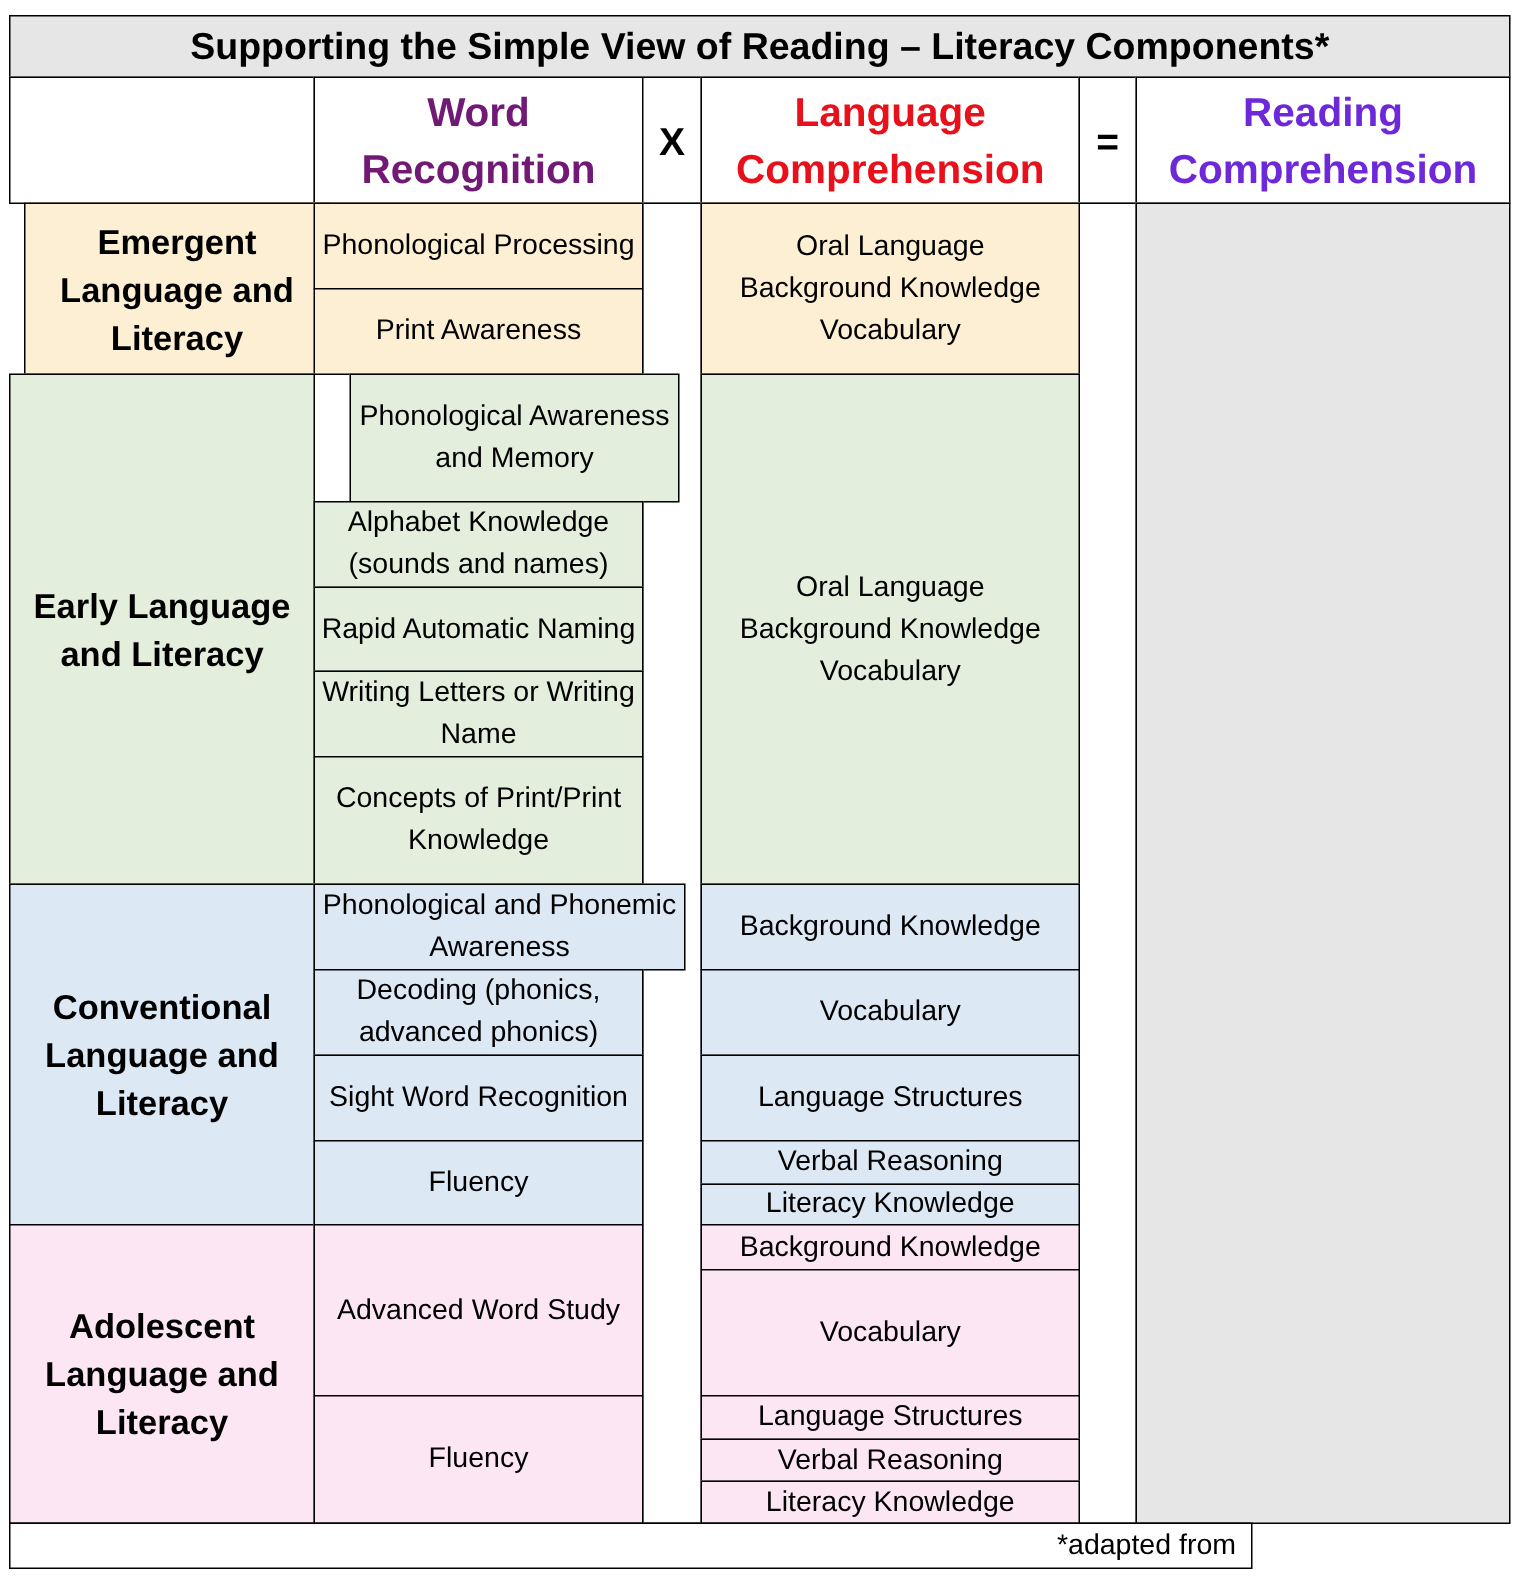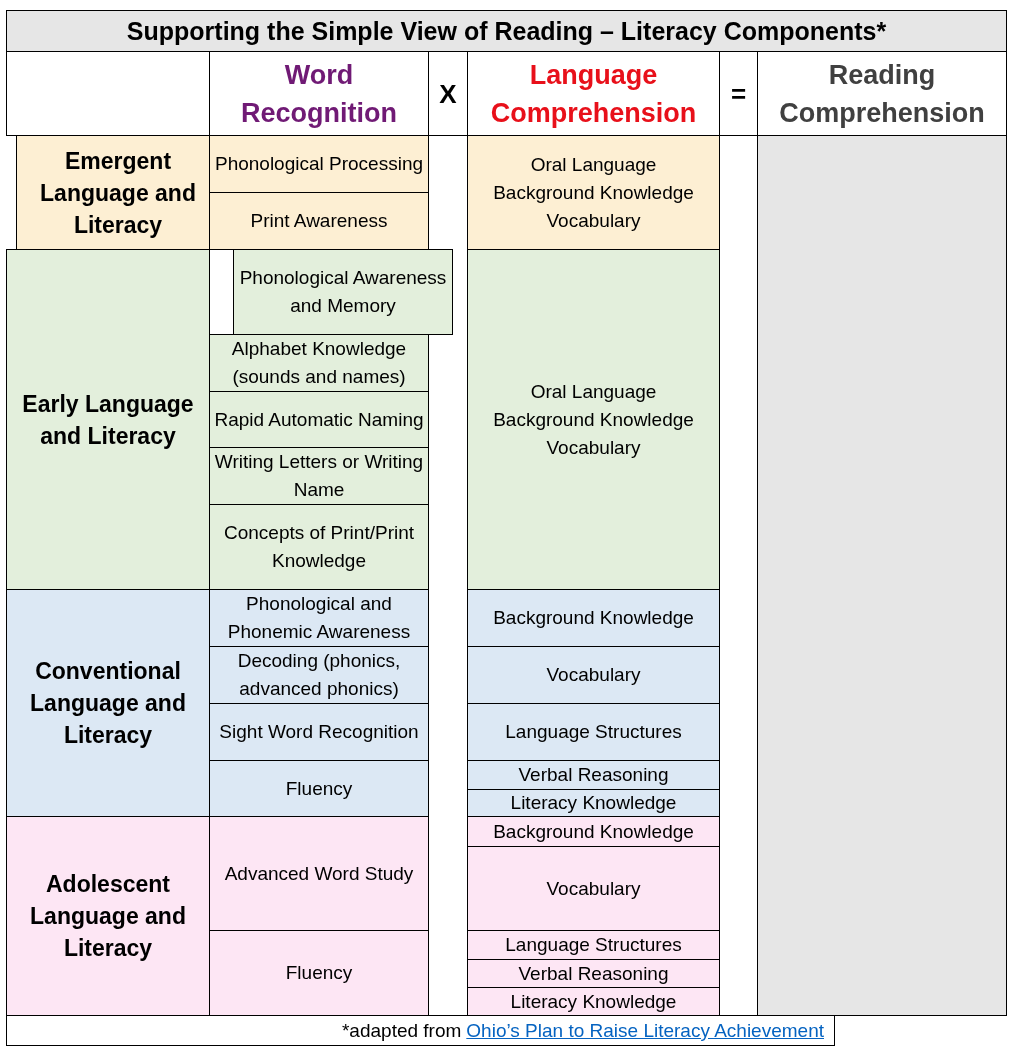--- a/index.html
+++ b/index.html
@@ -2,21 +2,21 @@
 <html><head>
 <meta charset="utf-8">
 <style>
   html,body{margin:0;padding:0;background:#fff;}
   body{width:1017px;height:1056px;position:relative;font-family:"Liberation Sans",sans-serif;color:#000;}
   .cell{position:absolute;box-sizing:border-box;border:1px solid #000;display:flex;align-items:center;justify-content:center;text-align:center;font-size:19px;line-height:28px;padding:0 4px;}
   .title{font-weight:bold;font-size:25px;background:#e6e6e6;}
   .hdr{font-weight:bold;font-size:27px;line-height:38px;background:#fff;}
   .wr{color:#701a75;}
   .lc{color:#e8101a;}
-  .rc{color:#404040;}
+  .rc{color:#6d28d9;}
   .op{font-weight:bold;font-size:26px;}
   .stage{font-weight:bold;font-size:23px;line-height:32px;}
   .em{background:#fdefd3;}
   .ea{background:#e3efdc;}
   .co{background:#dce8f4;}
   .ad{background:#fde6f4;}
   .blank{background:#fff;}
   .gray{background:#e6e6e6;}
   .footer{justify-content:flex-end;padding-right:10px;font-size:19px;}
   .footer a{color:#0563c1;text-decoration:underline;margin-left:5px;}
@@ -52,35 +52,34 @@
 <div class="cell ea" style="left:209px;top:391px;width:220px;height:57px;">Rapid Automatic Naming</div>
 <div class="cell ea" style="left:209px;top:447px;width:220px;height:58px;">Writing Letters or Writing Name</div>
 <div class="cell ea" style="left:209px;top:504px;width:220px;height:86px;">Concepts of Print/Print Knowledge</div>
 <div class="cell ea" style="left:467px;top:249px;width:253px;height:341px;flex-direction:column;">
   <span>Oral Language</span>
   <span>Background Knowledge</span>
   <span>Vocabulary</span>
 </div>
 
 <div class="cell stage co" style="left:6px;top:589px;width:204px;height:228px;">Conventional Language and Literacy</div>
-<div class="cell co" style="left:209px;top:589px;width:220px;height:58px;">Phonological and Phonemic Awareness</div>
+<div class="cell co" style="left:209px;top:589px;width:248px;height:58px;">Phonological and Phonemic Awareness</div>
 <div class="cell co" style="left:209px;top:646px;width:220px;height:58px;">Decoding (phonics, advanced phonics)</div>
 <div class="cell co" style="left:209px;top:703px;width:220px;height:58px;text-align:center;">Sight Word Recognition</div>
 <div class="cell co" style="left:209px;top:760px;width:220px;height:57px;">Fluency</div>
 <div class="cell co" style="left:467px;top:589px;width:253px;height:58px;">Background Knowledge</div>
 <div class="cell co" style="left:467px;top:646px;width:253px;height:58px;">Vocabulary</div>
 <div class="cell co" style="left:467px;top:703px;width:253px;height:58px;">Language Structures</div>
 <div class="cell co" style="left:467px;top:760px;width:253px;height:30px;">Verbal Reasoning</div>
 <div class="cell co" style="left:467px;top:789px;width:253px;height:28px;">Literacy Knowledge</div>
 
 <div class="cell stage ad" style="left:6px;top:816px;width:204px;height:200px;">Adolescent Language and Literacy</div>
 <div class="cell ad" style="left:209px;top:816px;width:220px;height:115px;">Advanced Word Study</div>
 <div class="cell ad" style="left:209px;top:930px;width:220px;height:86px;">Fluency</div>
 <div class="cell ad" style="left:467px;top:816px;width:253px;height:31px;">Background Knowledge</div>
 <div class="cell ad" style="left:467px;top:846px;width:253px;height:85px;">Vocabulary</div>
 <div class="cell ad" style="left:467px;top:930px;width:253px;height:30px;">Language Structures</div>
 <div class="cell ad" style="left:467px;top:959px;width:253px;height:29px;">Verbal Reasoning</div>
 <div class="cell ad" style="left:467px;top:987px;width:253px;height:29px;">Literacy Knowledge</div>
 
 <div class="cell footer" style="left:6px;top:1015px;width:829px;height:31px;">
   <span>*adapted from</span>
-  <a href="#">Ohio’s Plan to Raise Literacy Achievement</a>
 </div>
 
 </body></html>

